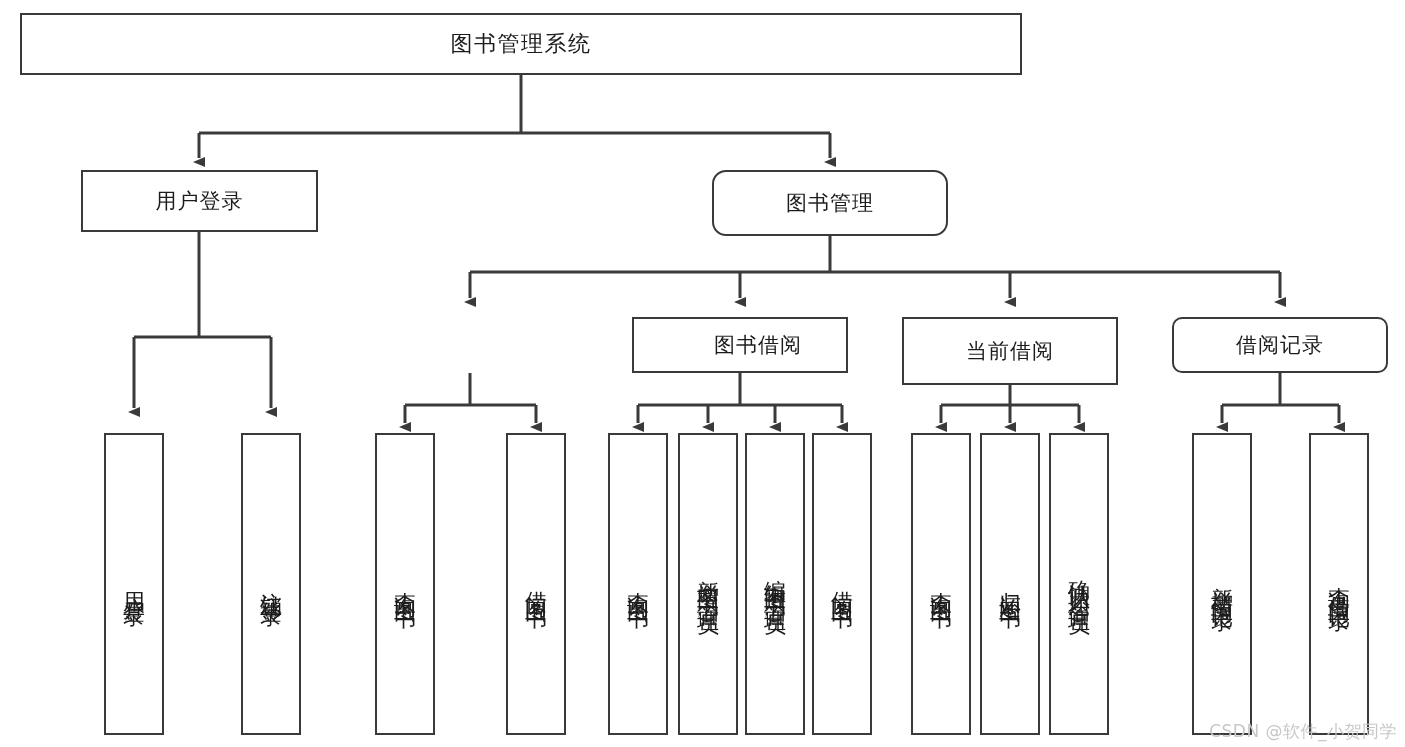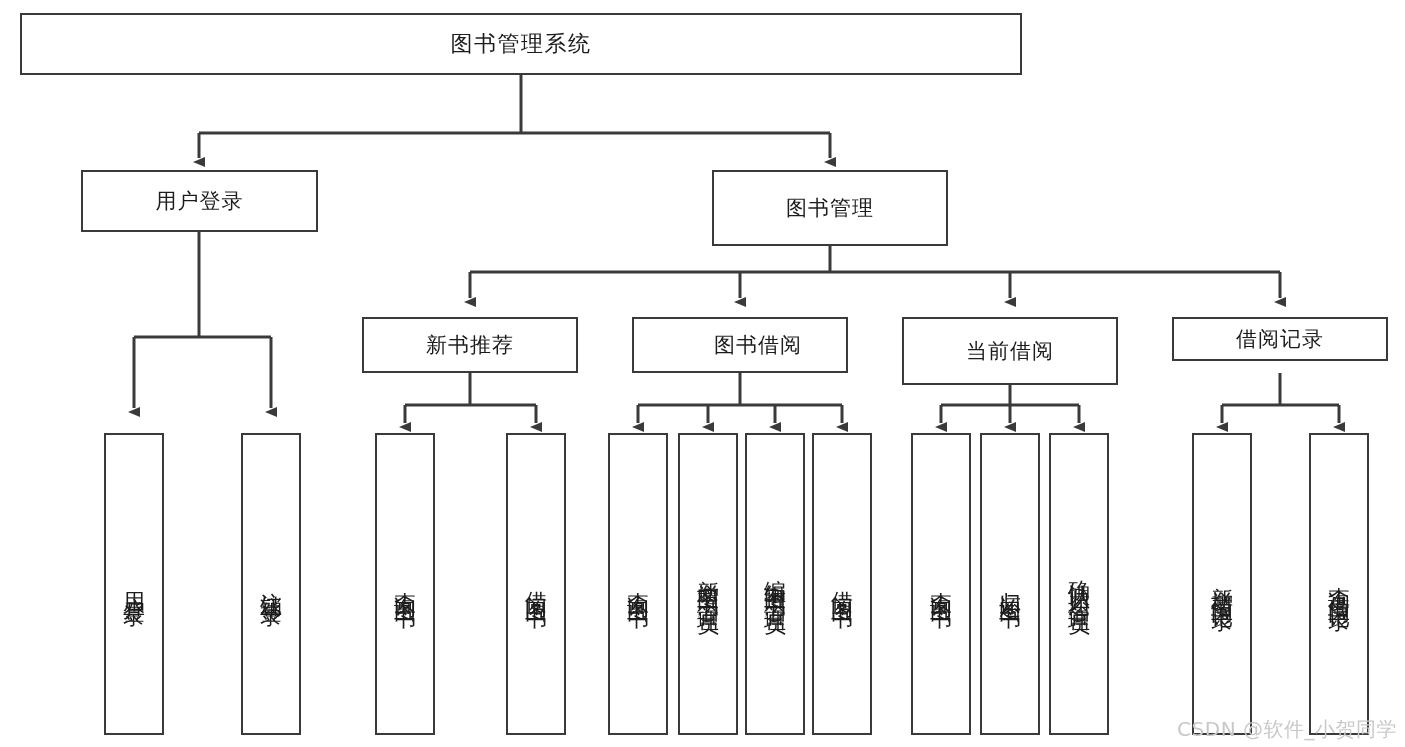--- a/index.html
+++ b/index.html
@@ -53,21 +53,21 @@
     text-orientation:upright;
     font-size:22px;
     line-height:1.0;
     letter-spacing:5px;
     white-space:nowrap;
   }
   .watermark{
     position:absolute;
     right:8px;
     bottom:4px;
-    font-size:20px;
+    font-size:17px;
     color:#c8c8c8;
     letter-spacing:0.5px;
     white-space:nowrap;
   }
 </style>
 </head>
 <body>
 
 <div id="canvas">
 
@@ -121,34 +121,31 @@
     </g>
   </svg>
 
   <div class="node h root" style="left:20px;top:13px;width:1002px;height:62px;">
     <span class="lbl">图书管理系统</span>
   </div>
 
   <div class="node h" style="left:81px;top:170px;width:237px;height:62px;">
     <span class="lbl">用户登录</span>
   </div>
-  <div class="node h" style="left:712px;top:170px;width:236px;height:76px;">
+  <div class="node h" style="left:712px;top:170px;width:236px;height:66px;border-radius:14px;">
     <span class="lbl">图书管理</span>
   </div>
 
-  <div class="node h" style="left:362px;top:317px;width:216px;height:56px;">
-    <span class="lbl">新书推荐</span>
-  </div>
   <div class="node h" style="left:632px;top:317px;width:216px;height:56px;padding-left:36px;">
     <span class="lbl">图书借阅</span>
   </div>
   <div class="node h" style="left:902px;top:317px;width:216px;height:68px;">
     <span class="lbl">当前借阅</span>
   </div>
-  <div class="node h" style="left:1172px;top:317px;width:216px;height:44px;">
+  <div class="node h" style="left:1172px;top:317px;width:216px;height:56px;border-radius:10px;">
     <span class="lbl">借阅记录</span>
   </div>
 
   <div class="node v" style="left:104px;top:433px;width:60px;height:302px;">
     <span class="lbl">用户登录</span>
   </div>
   <div class="node v" style="left:241px;top:433px;width:60px;height:302px;">
     <span class="lbl">注销登录</span>
   </div>
 

